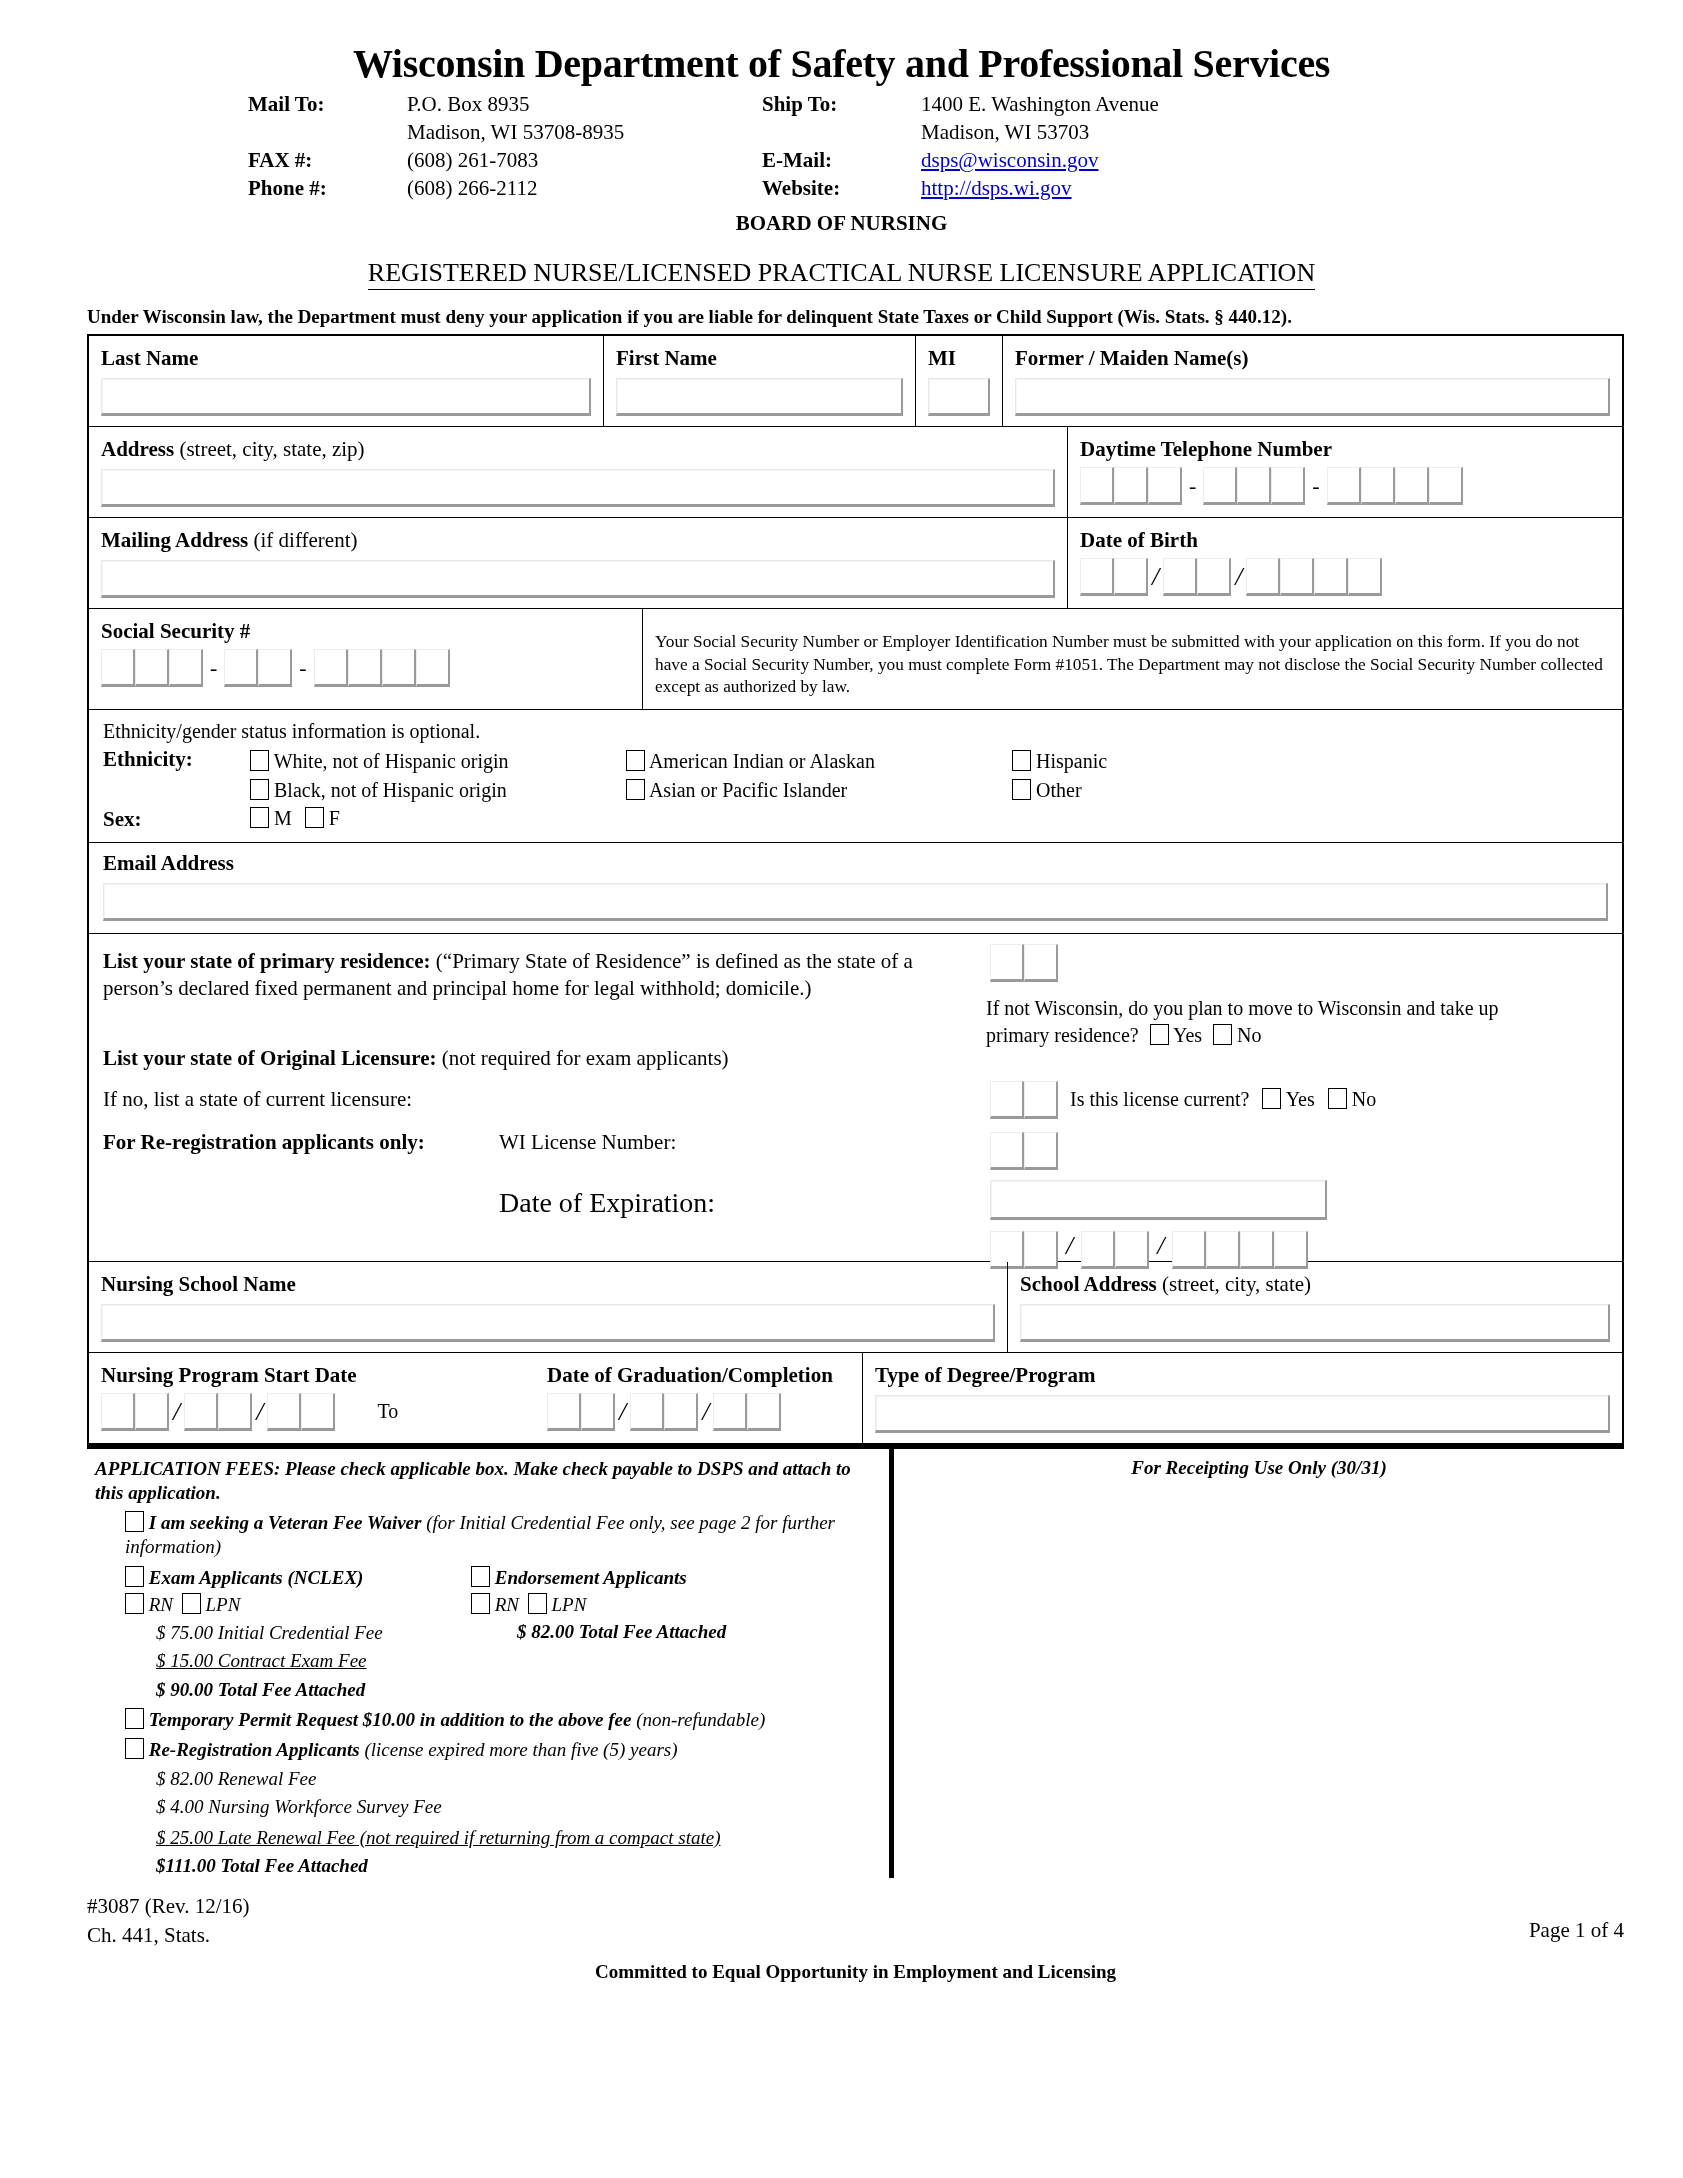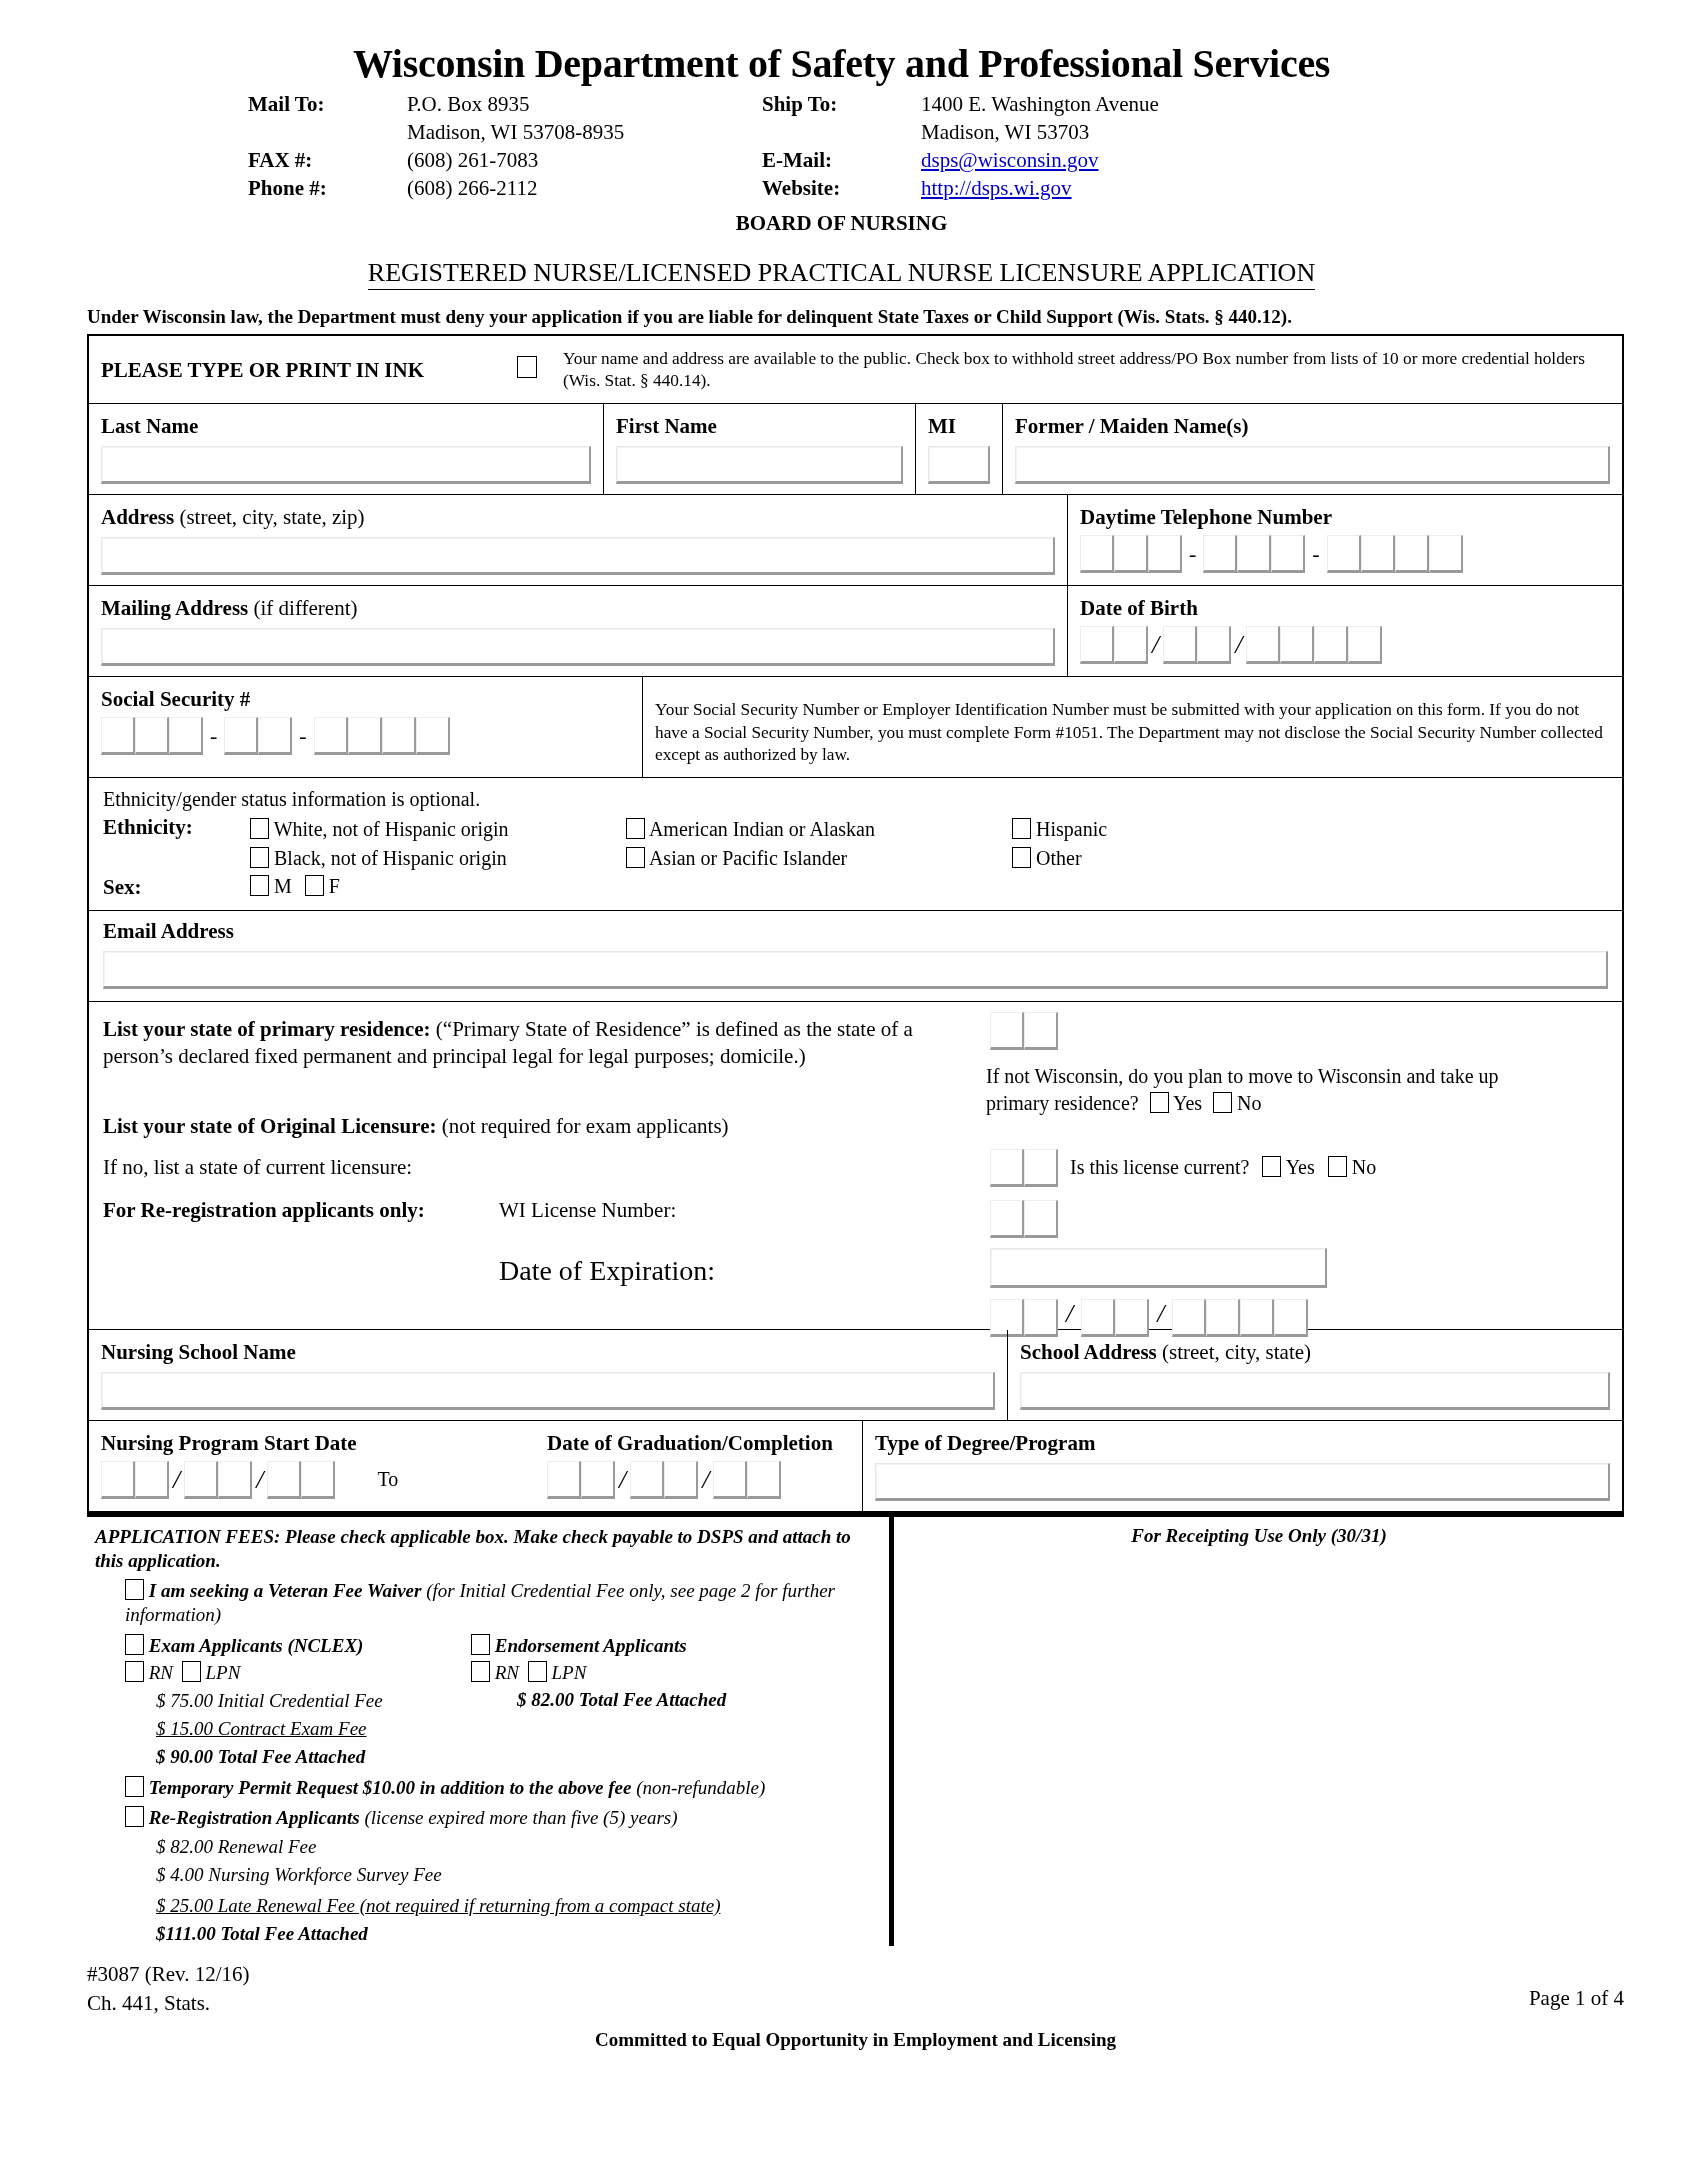--- a/index.html
+++ b/index.html
@@ -151,27 +151,20 @@
       </div>
     </div>
   </div>
 
   <div class="board">BOARD OF NURSING</div>
   <div class="apptitle"><span>REGISTERED NURSE/LICENSED PRACTICAL NURSE LICENSURE APPLICATION</span></div>
   <div class="lawline">Under Wisconsin law, the Department must deny your application if you are liable for delinquent State Taxes or Child Support (Wis. Stats. § 440.12).</div>
 
   <div class="form">
 
-    <div class="row r-please">
-      <div class="cell c1 lbl">PLEASE TYPE OR PRINT IN INK</div>
-      <div class="cell c2">
-        <span class="cb"></span>
-      </div>
-      <div class="cell c3 small">Your name and address are available to the public.  Check box to withhold street address/PO Box number from lists of 10 or more credential holders (Wis. Stat. § 440.14).</div>
-    </div>
 
     <div class="row r-name">
       <div class="cell c1 vdiv">
         <div class="lbl">Last Name</div>
         <div class="inp"></div>
       </div>
       <div class="cell c2 vdiv">
         <div class="lbl">First Name</div>
         <div class="inp"></div>
       </div>
@@ -283,21 +276,21 @@
       <div class="r-email" style="width:100%">
         <div class="lbl">Email Address</div>
         <div class="inp"></div>
       </div>
     </div>
 
     <div class="row r-res">
       <div class="cell c1" style="padding:14px 14px 16px 14px">
         <div style="font-size:21px;line-height:1.32">
           <span class="b">List your state of primary residence:</span>
-          <span>(“Primary State of Residence” is defined as the state of a person’s declared fixed permanent and principal legal for legal purposes; domicile.)</span>
+          <span>(“Primary State of Residence” is defined as the state of a person’s declared fixed permanent and principal home for legal withhold; domicile.)</span>
         </div>
         <div style="height:42px"></div>
         <div style="font-size:21px;line-height:1.32">
           <span class="b">List your state of Original Licensure:</span>
           <span>(not required for exam applicants)</span>
         </div>
         <div style="height:14px"></div>
         <div style="font-size:21px">If no, list a state of current licensure:</div>
         <div style="height:18px"></div>
         <div style="font-size:21px;display:flex">

